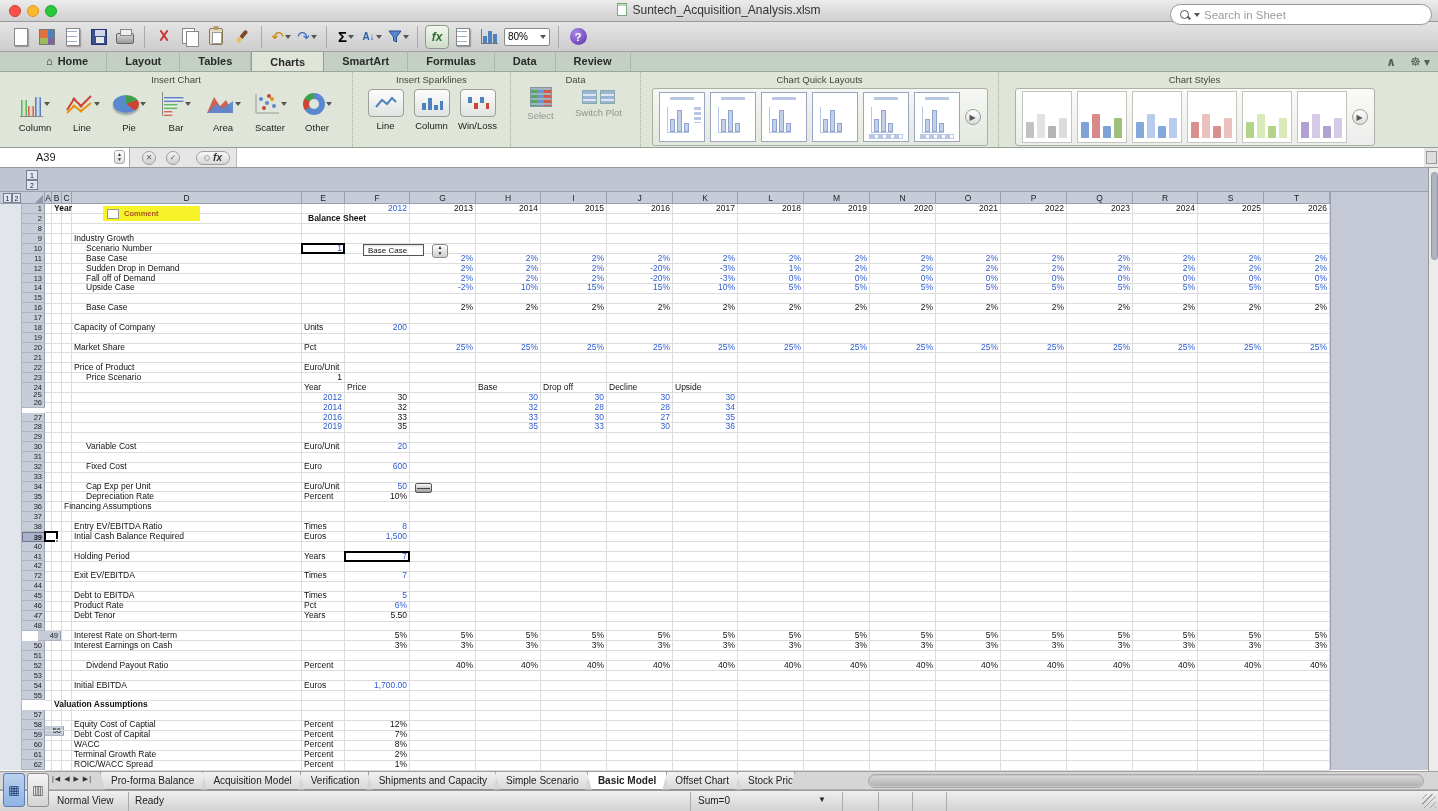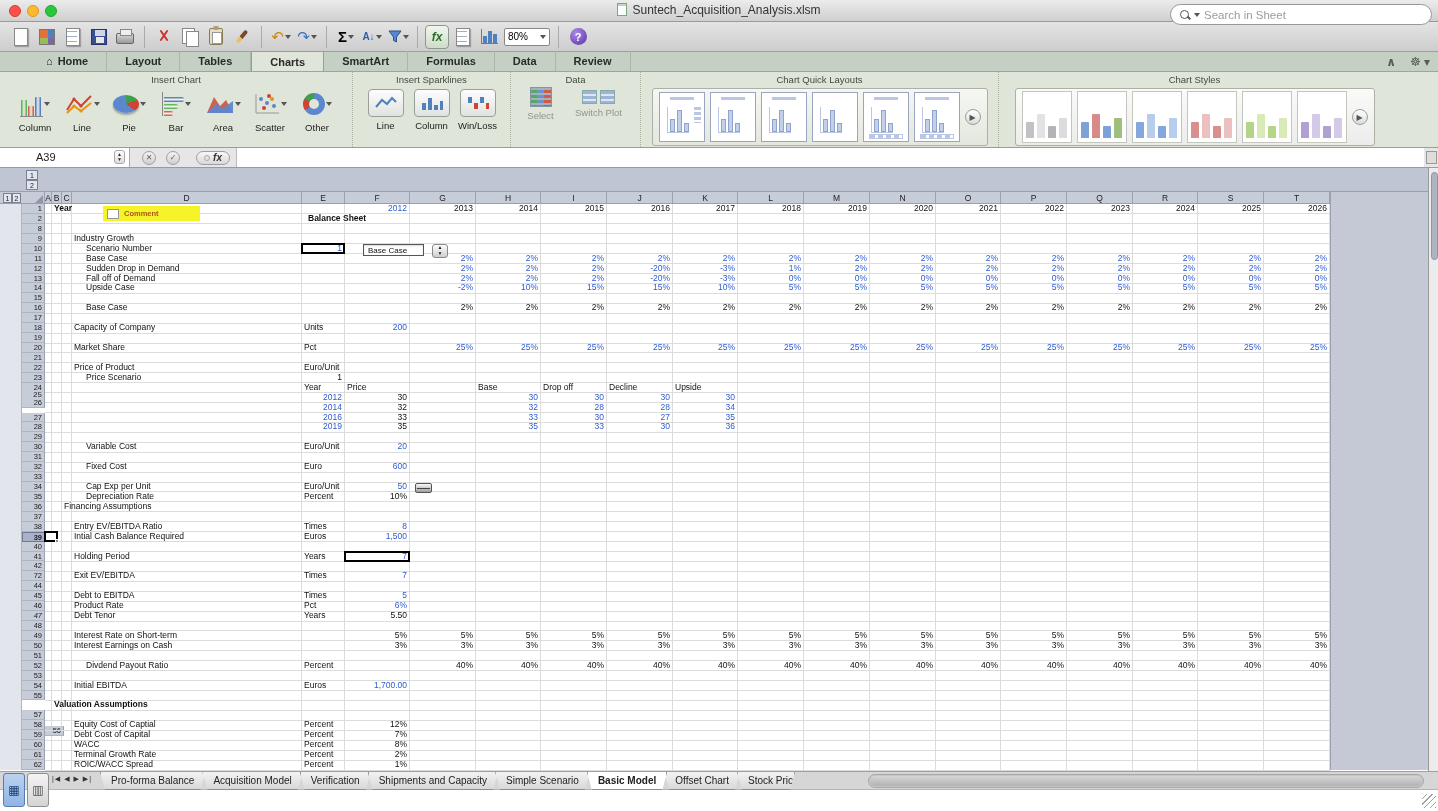--- a/index.html
+++ b/index.html
@@ -898,21 +898,21 @@
         <div class="cell" style="top: 397.193px; height: 9.92982px; line-height: 9.92982px; left: 304px;">Pct</div>
         <div class="cell r blue" style="top: 397.193px; height: 9.92982px; line-height: 9.92982px; left: 346px; width: 61px;">6%</div>
         <div class="hline" style="top: 416.553px;"></div>
         <div class="rh" style="top: 407.123px; height: 9.92982px; line-height: 9.92982px; font-style: italic;">47</div>
         <div class="cell" style="top: 407.123px; height: 9.92982px; line-height: 9.92982px; left: 74px;">Debt Tenor</div>
         <div class="cell" style="top: 407.123px; height: 9.92982px; line-height: 9.92982px; left: 304px;">Years</div>
         <div class="cell r" style="top: 407.123px; height: 9.92982px; line-height: 9.92982px; left: 346px; width: 61px;">5.50</div>
         <div class="hline" style="top: 426.482px;"></div>
         <div class="rh" style="top: 417.053px; height: 9.92982px; line-height: 9.92982px;">48</div>
         <div class="hline" style="top: 436.412px;"></div>
-        <div class="rh" style="top: 426.982px; height: 9.92982px; line-height: 9.92982px;">49</div>
+        <div class="rh" style="top: 426.982px; height: 9.92982px; line-height: 9.92982px; margin-left: 16px;">49</div>
         <div class="cell" style="top: 426.982px; height: 9.92982px; line-height: 9.92982px; left: 74px;">Interest Rate on Short-term</div>
         <div class="cell r" style="top: 426.982px; height: 9.92982px; line-height: 9.92982px; left: 346px; width: 61px;">5%</div>
         <div class="cell r" style="top: 426.982px; height: 9.92982px; line-height: 9.92982px; left: 411px; width: 62px;">5%</div>
         <div class="cell r" style="top: 426.982px; height: 9.92982px; line-height: 9.92982px; left: 477px; width: 61px;">5%</div>
         <div class="cell r" style="top: 426.982px; height: 9.92982px; line-height: 9.92982px; left: 542px; width: 62px;">5%</div>
         <div class="cell r" style="top: 426.982px; height: 9.92982px; line-height: 9.92982px; left: 608px; width: 62px;">5%</div>
         <div class="cell r" style="top: 426.982px; height: 9.92982px; line-height: 9.92982px; left: 674px; width: 61px;">5%</div>
         <div class="cell r" style="top: 426.982px; height: 9.92982px; line-height: 9.92982px; left: 739px; width: 62px;">5%</div>
         <div class="cell r" style="top: 426.982px; height: 9.92982px; line-height: 9.92982px; left: 805px; width: 62px;">5%</div>
         <div class="cell r" style="top: 426.982px; height: 9.92982px; line-height: 9.92982px; left: 871px; width: 62px;">5%</div>
@@ -1016,18 +1016,30 @@
         <div class="stab">Simple Scenario</div>
         <div class="stab active">Basic Model</div>
         <div class="stab">Offset Chart</div>
         <div class="stab" style="max-width: 58px; overflow: hidden; white-space: nowrap;">Stock Prices</div>
       </div>
     <div id="hscroll">
         <div id="hthumb"></div>
       </div>
   </div>
 
+  <div id="statusbar">
+    <span class="sbtext" style="left:57px;">Normal View</span>
+    <span class="sbsep" style="left:128px;"></span>
+    <span class="sbtext" style="left:135px;">Ready</span>
+    <span class="sbsep" style="left:690px;"></span>
+    <span class="sbtext" style="left:698px;">Sum=0</span>
+    <span class="sbtext" style="left:818px;font-size:8px;">▼</span>
+    <span class="sbsep" style="left:842px;"></span>
+    <span class="sbsep" style="left:878px;"></span>
+    <span class="sbsep" style="left:912px;"></span>
+    <span class="sbsep" style="left:946px;"></span>
+  </div>
   <div id="viewbtns">
     <div class="vbtn sel">▦</div>
     <div class="vbtn">▥</div>
   </div>
   <div id="grip"></div>
 </div>
 
 </body></html>

